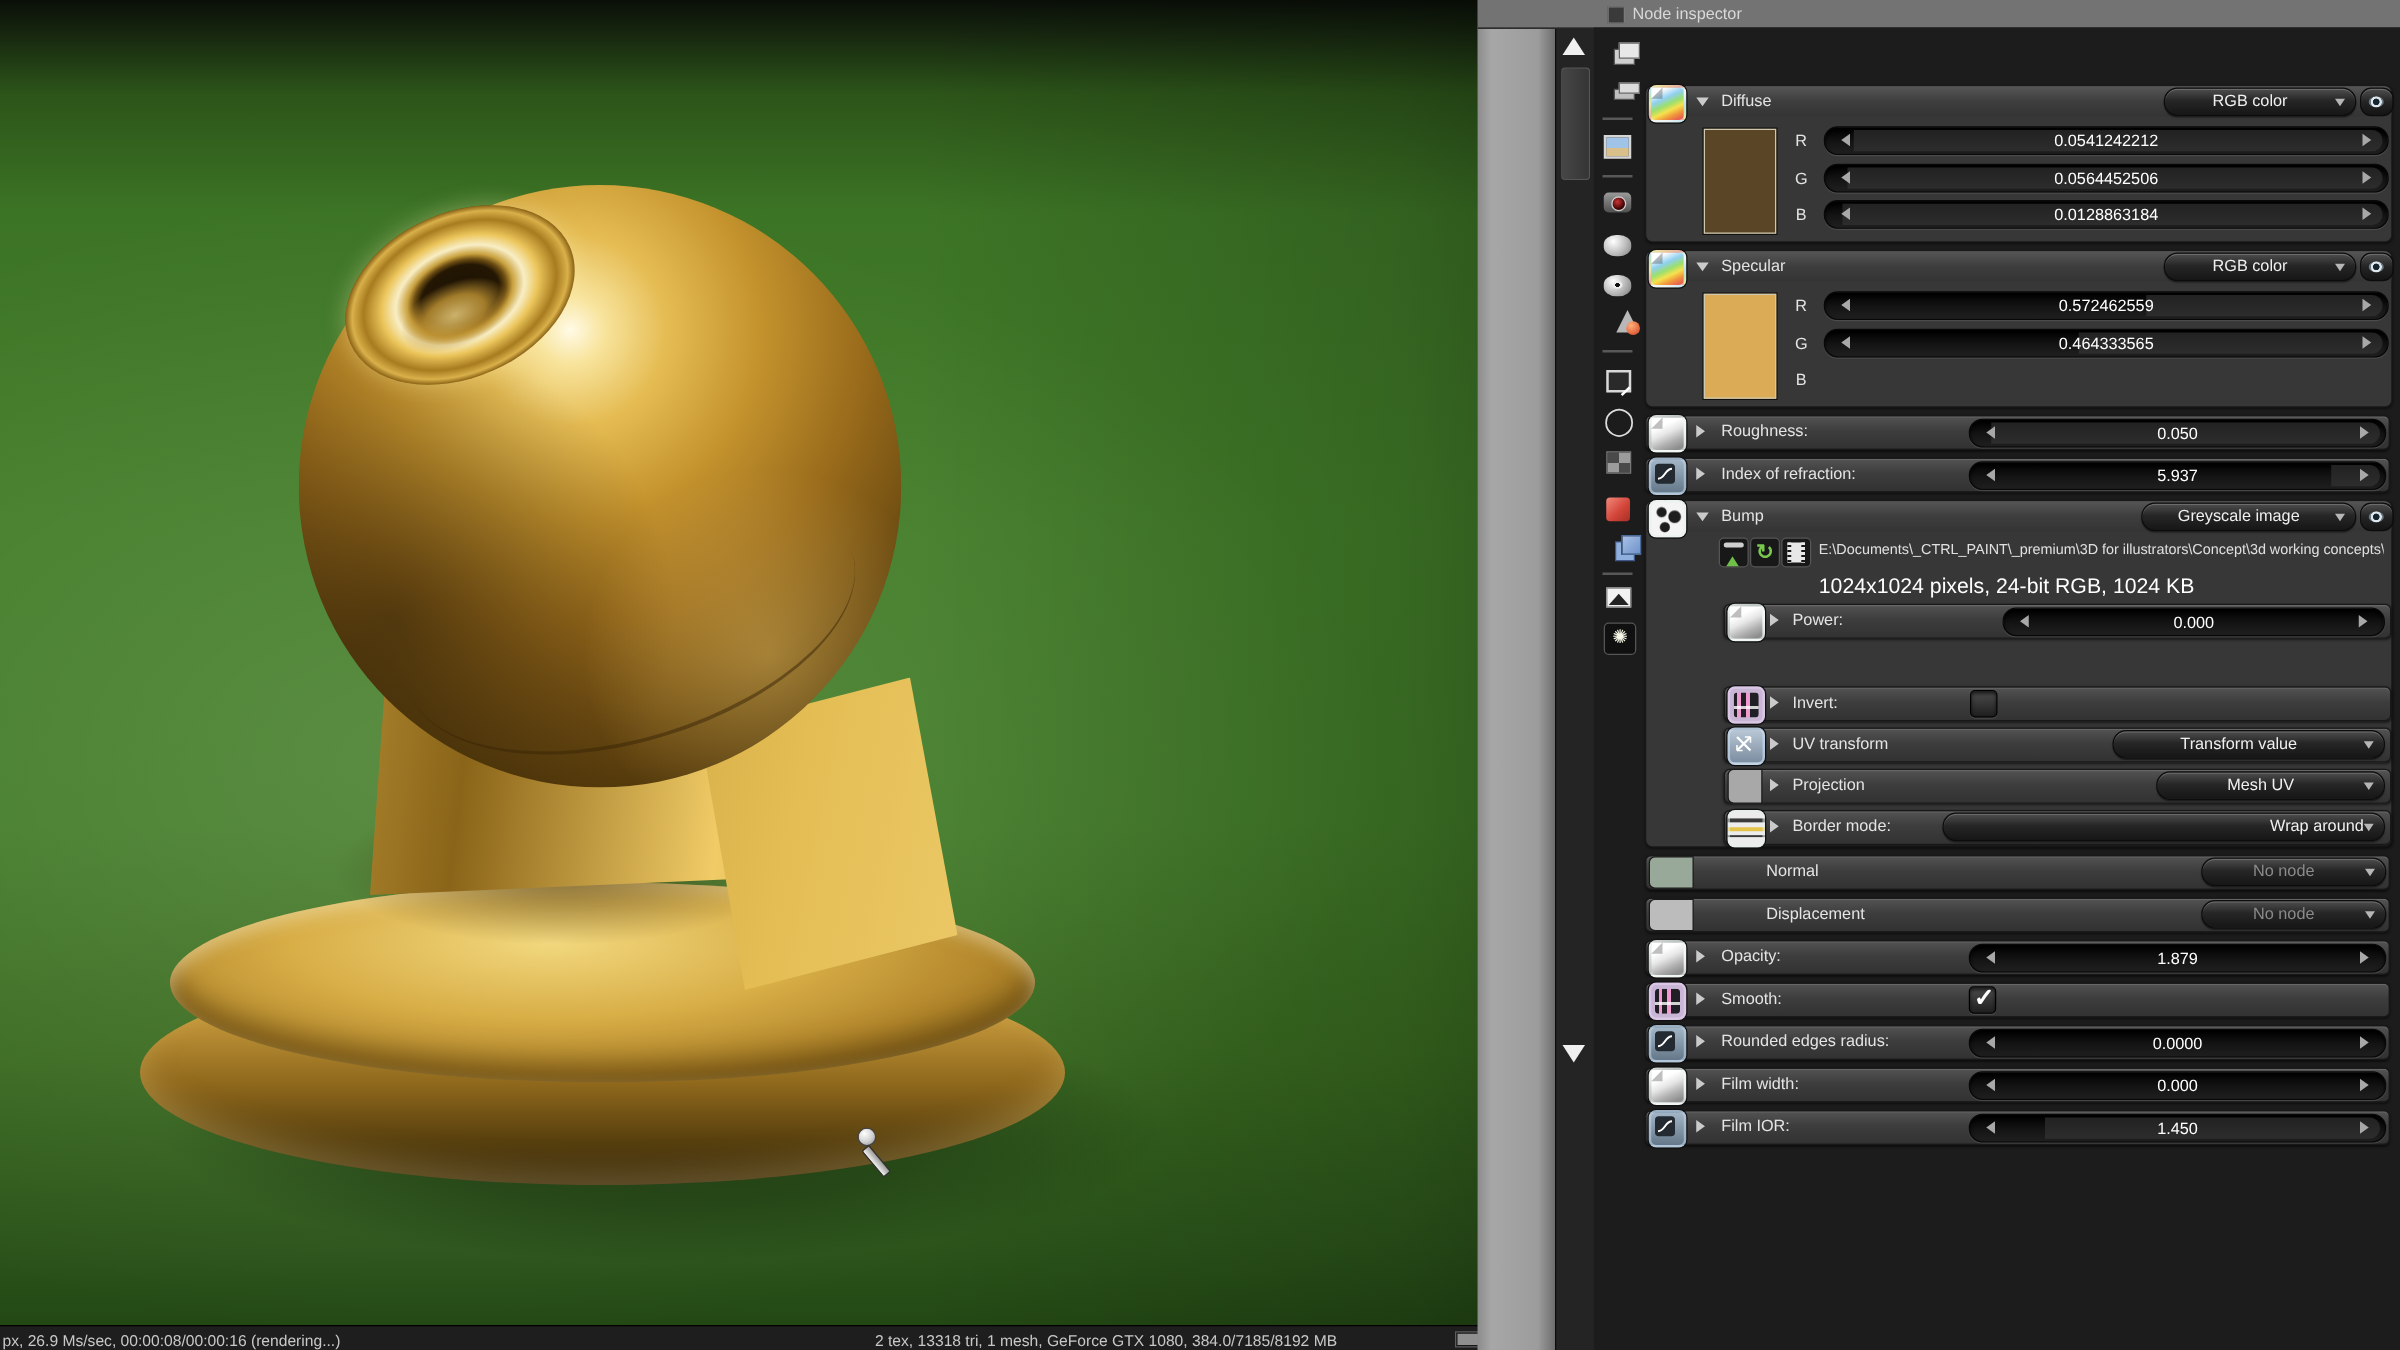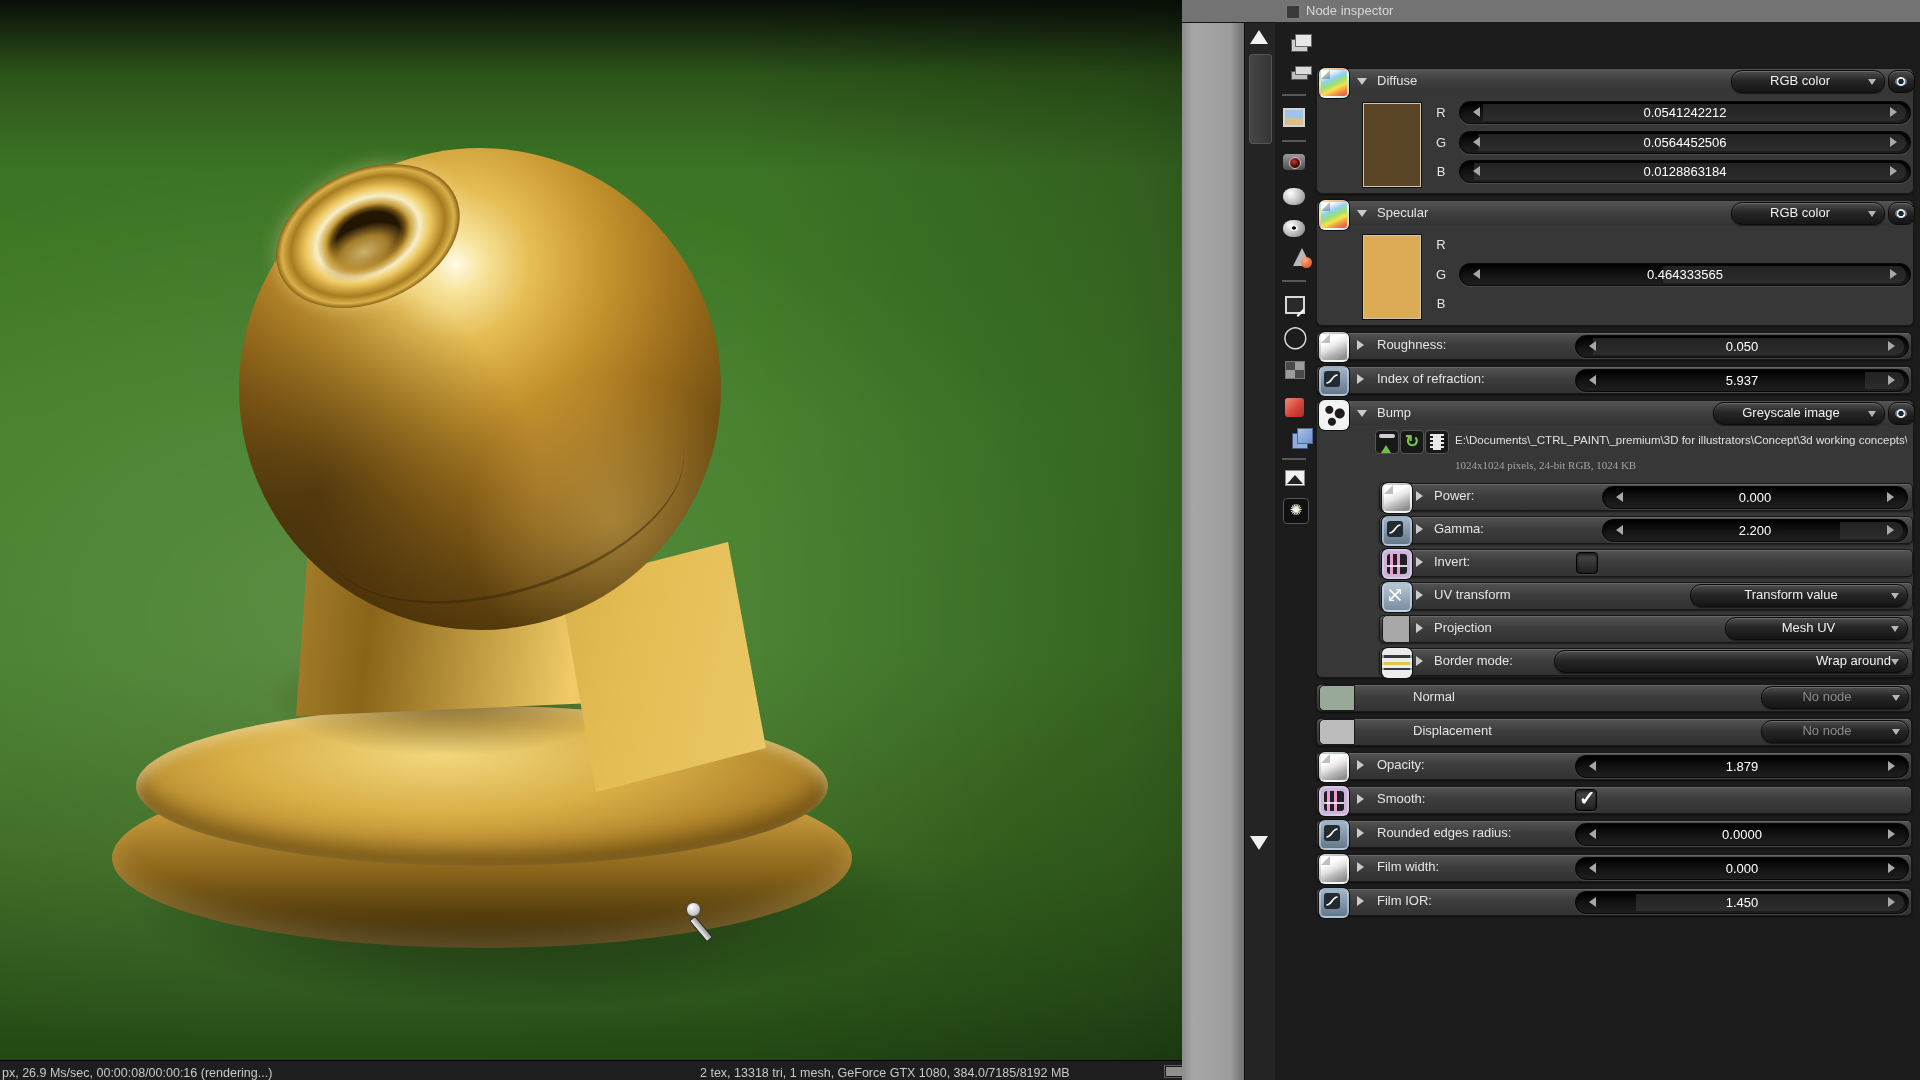--- a/index.html
+++ b/index.html
@@ -154,21 +154,21 @@
   .rgbl{position:absolute;width:24px;text-align:center;color:#e4e4e4;font-size:13px;}
 
   .fileico{position:absolute;width:22px;height:22px;border-radius:4px;background:#181818;border:1px solid #555;}
   .fi-upload::after{content:"";position:absolute;left:5px;top:9px;width:0;height:0;border:5px solid transparent;border-bottom:8px solid #6fbf4a;}
   .fi-upload::before{content:"";position:absolute;left:3px;top:3px;right:3px;height:4px;background:#cfcfcf;border-radius:2px;}
   .fi-refresh{color:#7ac74f;font-size:17px;font-weight:bold;line-height:21px;text-align:center;}
   .fi-film::after{content:"";position:absolute;left:4px;top:3px;right:4px;bottom:3px;background:
      repeating-linear-gradient(180deg,#e8e8e8 0 2px,#181818 2px 4px) left/3px 100% no-repeat,
      repeating-linear-gradient(180deg,#e8e8e8 0 2px,#181818 2px 4px) right/3px 100% no-repeat,#e8e8e8;}
   .fpath{position:absolute;color:#e0e0e0;font-size:11.5px;white-space:nowrap;overflow:hidden;}
-  .finfo{position:absolute;color:#a3a3a3;font-size:11px;white-space:nowrap;font-family:Liberation Serif, serif;}
+  .finfo{position:absolute;color:#ffffff;font-size:17px;white-space:nowrap;}
 
   .orbhead{position:absolute;left:0;top:0;width:596px;height:30px;background:linear-gradient(180deg,#3f3f3f,#2c2c2c);
     border:1px solid #191919;border-radius:4px;}
   .orbicon{position:absolute;left:4px;top:0px;width:30px;height:30px;border-radius:6px;background:linear-gradient(180deg,#d6d0b2,#a8a288);box-shadow:0 0 0 1px #111;}
   .orbicon::after{content:"";position:absolute;left:4px;top:4px;width:22px;height:22px;border-radius:50%;
     background:radial-gradient(circle at 35% 28%,#ffffff,#d7e0cc 38%,#8fa088 68%,#46513f 95%);}
   .childrow{position:absolute;left:62px;width:532px;background:linear-gradient(180deg,#535353,#3d3d3d 45%,#323232);
     border:1px solid #181818;border-radius:5px;box-shadow:0 1px 2px rgba(0,0,0,.55), inset 0 1px 0 rgba(255,255,255,.12);}
 </style>
 </head>
@@ -301,20 +301,26 @@
         <div class="dd" style="left:414px;width:152px">
           <span>RGB color</span>
             <i class="arr"></i>
         </div>
         <span class="eyebtn" style="left:571px">
             <i></i>
           </span>
       </div>
       <div class="swatch" style="left:46px;top:34px;width:56px;height:82px;background:#dcab55"></div>
       <span class="rgbl" style="left:112px;top:36px">R</span>
+      <div class="sld" style="left:142px;top:32px;width:450px">
+        <i class="rest" style="left:57%"></i>
+          <i class="sa sal"></i>
+        <span class="val">0.572462559</span>
+        <i class="sa sar"></i>
+      </div>
       <span class="rgbl" style="left:112px;top:66px">G</span>
       <div class="sld" style="left:142px;top:62px;width:450px">
         <i class="rest" style="left:45%"></i>
           <i class="sa sal"></i>
         <span class="val">0.464333565</span>
         <i class="sa sar"></i>
       </div>
       <span class="rgbl" style="left:112px;top:95px">B</span>
     </div>
 
@@ -370,35 +376,20 @@
         <span class="ricon ri-img-gray"></span>
         <i class="tri tri-r" style="left:36px"></i>
         <span class="plabel" style="left:54px">Power:</span>
         <div class="sld" style="left:222px;width:304px">
           <i class="sa sal"></i>
           <span class="val">0.000</span>
           <i class="sa sar"></i>
         </div>
       </div>
 
-      <div class="childrow" style="top:115px;height:26px">
-        <span class="ricon ri-curve">
-          <svg viewBox="0 0 20 20">
-              <path d="M3 15 C10 15 10 5 17 5" stroke="#fff" fill="none" stroke-width="2"></path>
-            </svg>
-        </span>
-        <i class="tri tri-r" style="left:36px"></i>
-        <span class="plabel" style="left:54px">Gamma:</span>
-        <div class="sld" style="left:222px;width:304px">
-          <i class="rest" style="left:78%"></i>
-            <i class="sa sal"></i>
-          <span class="val">2.200</span>
-          <i class="sa sar"></i>
-        </div>
-      </div>
 
       <div class="childrow" style="top:148px;height:26px">
         <span class="ricon ri-bool">
             <i></i>
           </span>
         <i class="tri tri-r" style="left:36px"></i>
         <span class="plabel" style="left:54px">Invert:</span>
         <span class="chk" style="left:196px"></span>
       </div>
 

